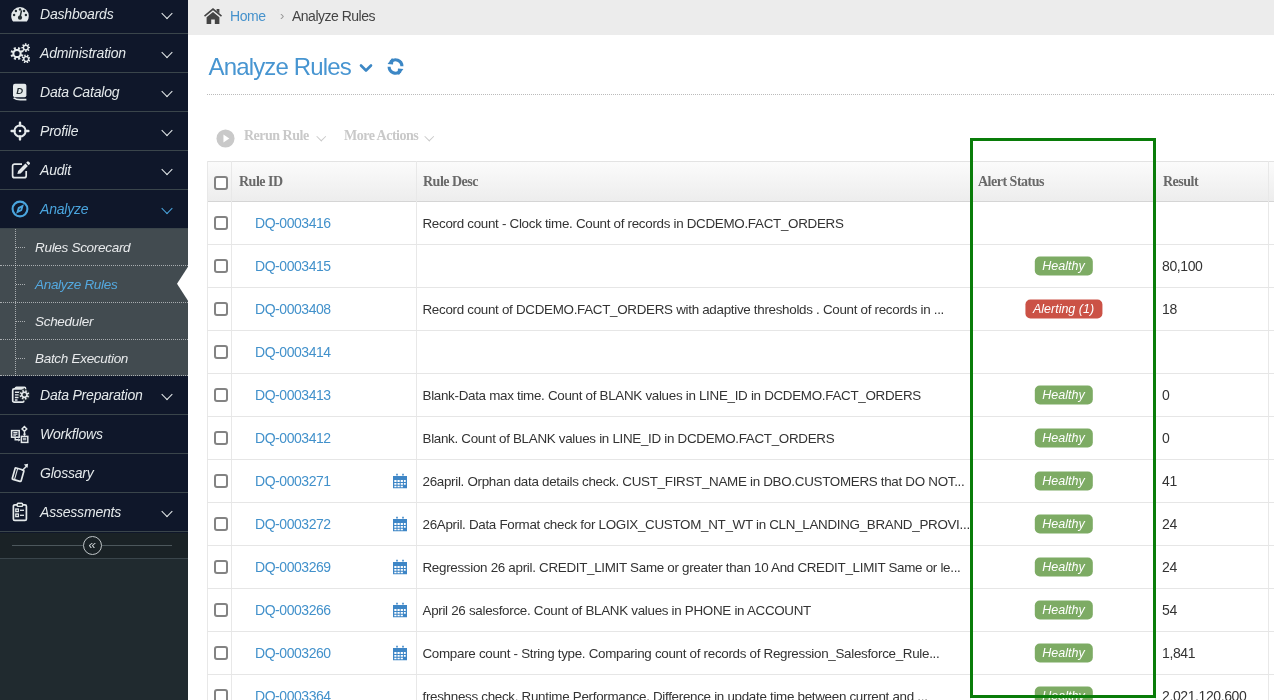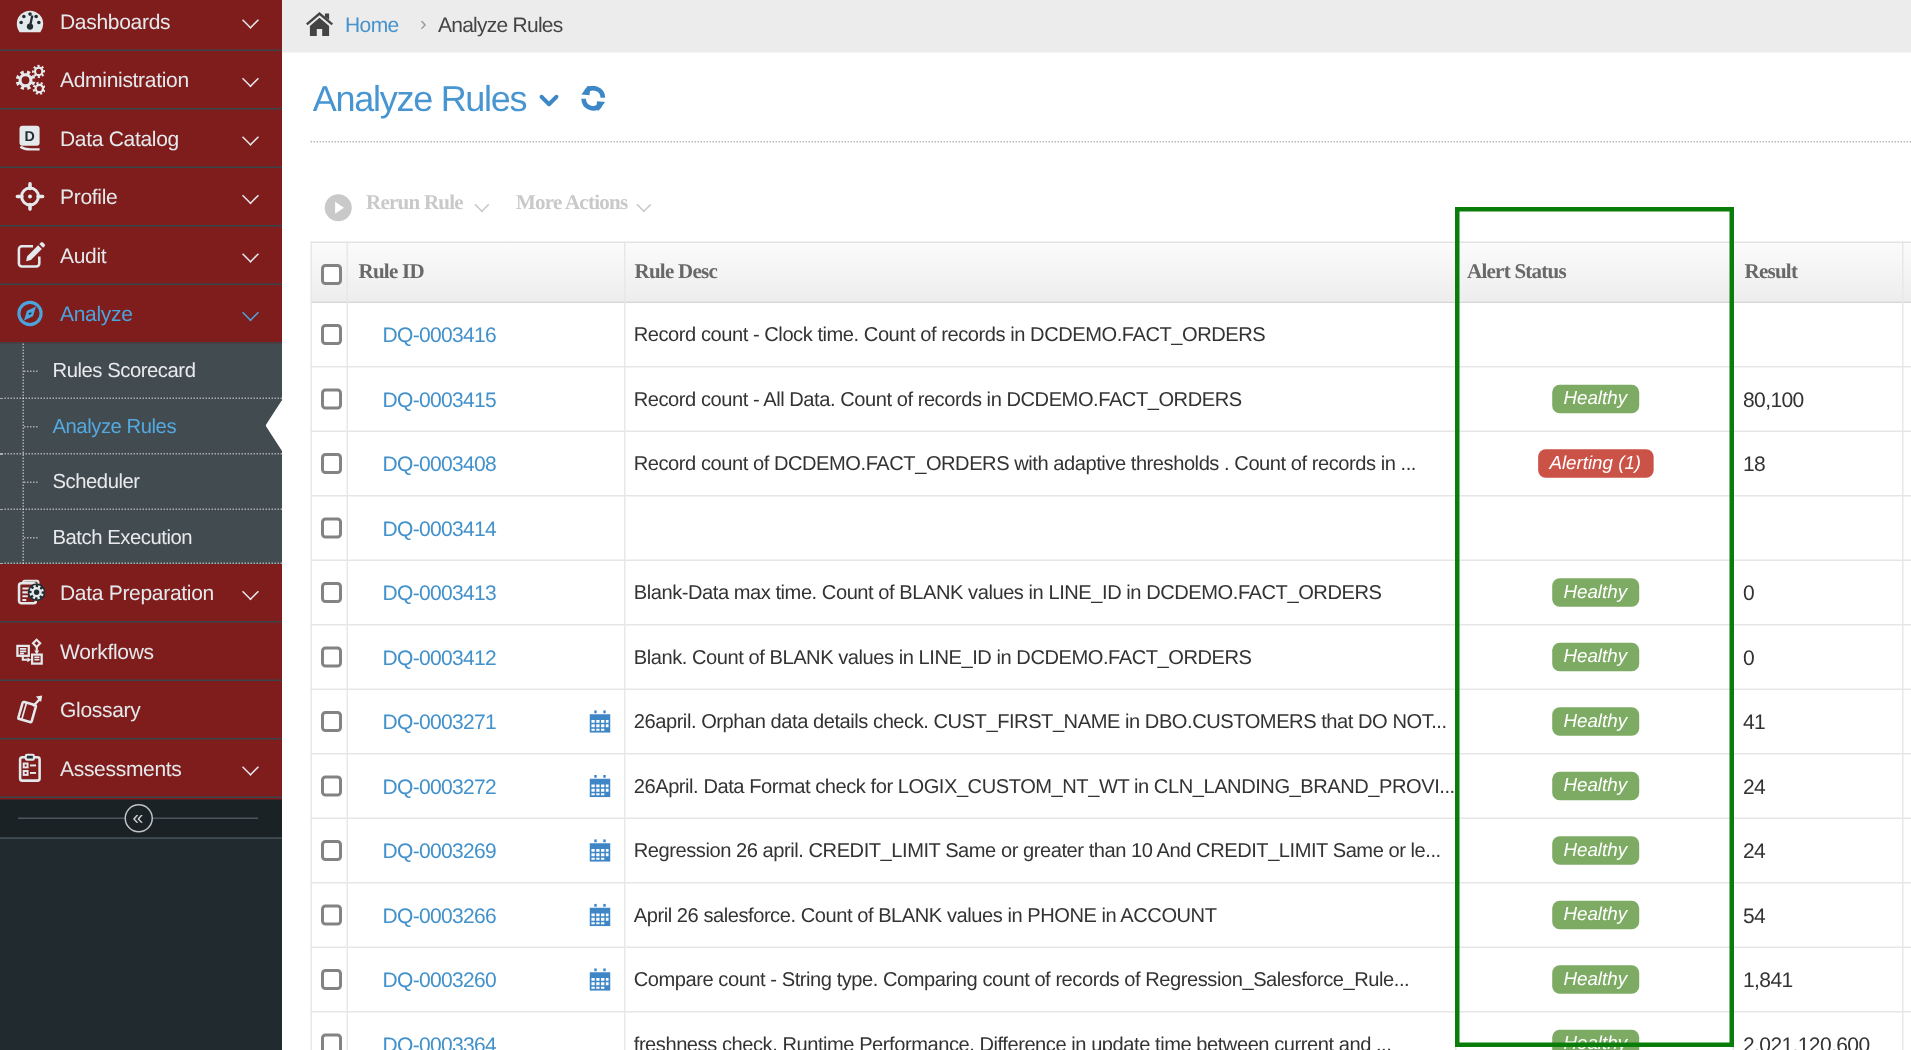--- a/index.html
+++ b/index.html
@@ -1,20 +1,20 @@
 <!DOCTYPE html>
 <html><head>
 <meta charset="utf-8">
 <style>
 * { margin:0; padding:0; box-sizing:border-box; }
 html,body { width:1274px; height:700px; overflow:hidden; font-family:"Liberation Sans", sans-serif; background:#fff; }
 #page { position:relative; width:1274px; height:700px; overflow:hidden; }
 
 
-#sidebar { position:absolute; left:0; top:0; width:188px; height:556px; background:#7f1d1d; }
+#sidebar { position:absolute; left:0; top:0; width:188px; height:556px; background:#0f172a;font-style:italic; }
 .snav { position:absolute; left:0; width:188px; }
 .sitem { position:relative; height:38.9px; border-bottom:1px solid #3a454b; color:#e4e9eb; font-size:14px; letter-spacing:-0.2px; }
 .sitem .lbl { position:absolute; left:40px; top:50%; transform:translateY(-50%); white-space:nowrap; }
 .sitem .ico { position:absolute; left:10px; top:50%; transform:translateY(-50%); width:20px; height:20px; }
 .sitem .chev { position:absolute; right:15px; top:50%; transform:translateY(-50%); width:11px; height:11px; }
 .sitem.blue { color:#4aa5de; }
 .chev:after { content:""; position:absolute; left:1px; top:1px; width:7px; height:7px; border-right:1.6px solid currentColor; border-bottom:1.6px solid currentColor; transform:rotate(45deg); }
 #btnrow .chev:after { width:5.5px; height:5.5px; border-width:1.4px; }
 .chev svg, .ico svg, .cal svg, .home svg, .play svg, .tchev svg, .refr svg { display:block; width:100%; height:100%; }
 
@@ -272,21 +272,20 @@
     <div class="vline" style="left:948px"></div>
     <div class="vline" style="left:1061px"></div>
     <div class="row" style="top:41px">
           <span class="cb"></span>
           <span class="rid">DQ-0003416</span>
           <span class="desc">Record count - Clock time. Count of records in DCDEMO.FACT_ORDERS</span>
         </div>
     <div class="row" style="top:84px">
           <span class="cb"></span>
           <span class="rid">DQ-0003415</span>
-          <span class="desc">Record count - All Data. Count of records in DCDEMO.FACT_ORDERS</span>
           <span class="badge bg">Healthy</span>
           <span class="res">80,100</span>
         </div>
     <div class="row" style="top:127px">
           <span class="cb"></span>
           <span class="rid">DQ-0003408</span>
           <span class="desc">Record count of DCDEMO.FACT_ORDERS with adaptive thresholds . Count of records in ...</span>
           <span class="badge br">Alerting (1)</span>
           <span class="res">18</span>
         </div>

